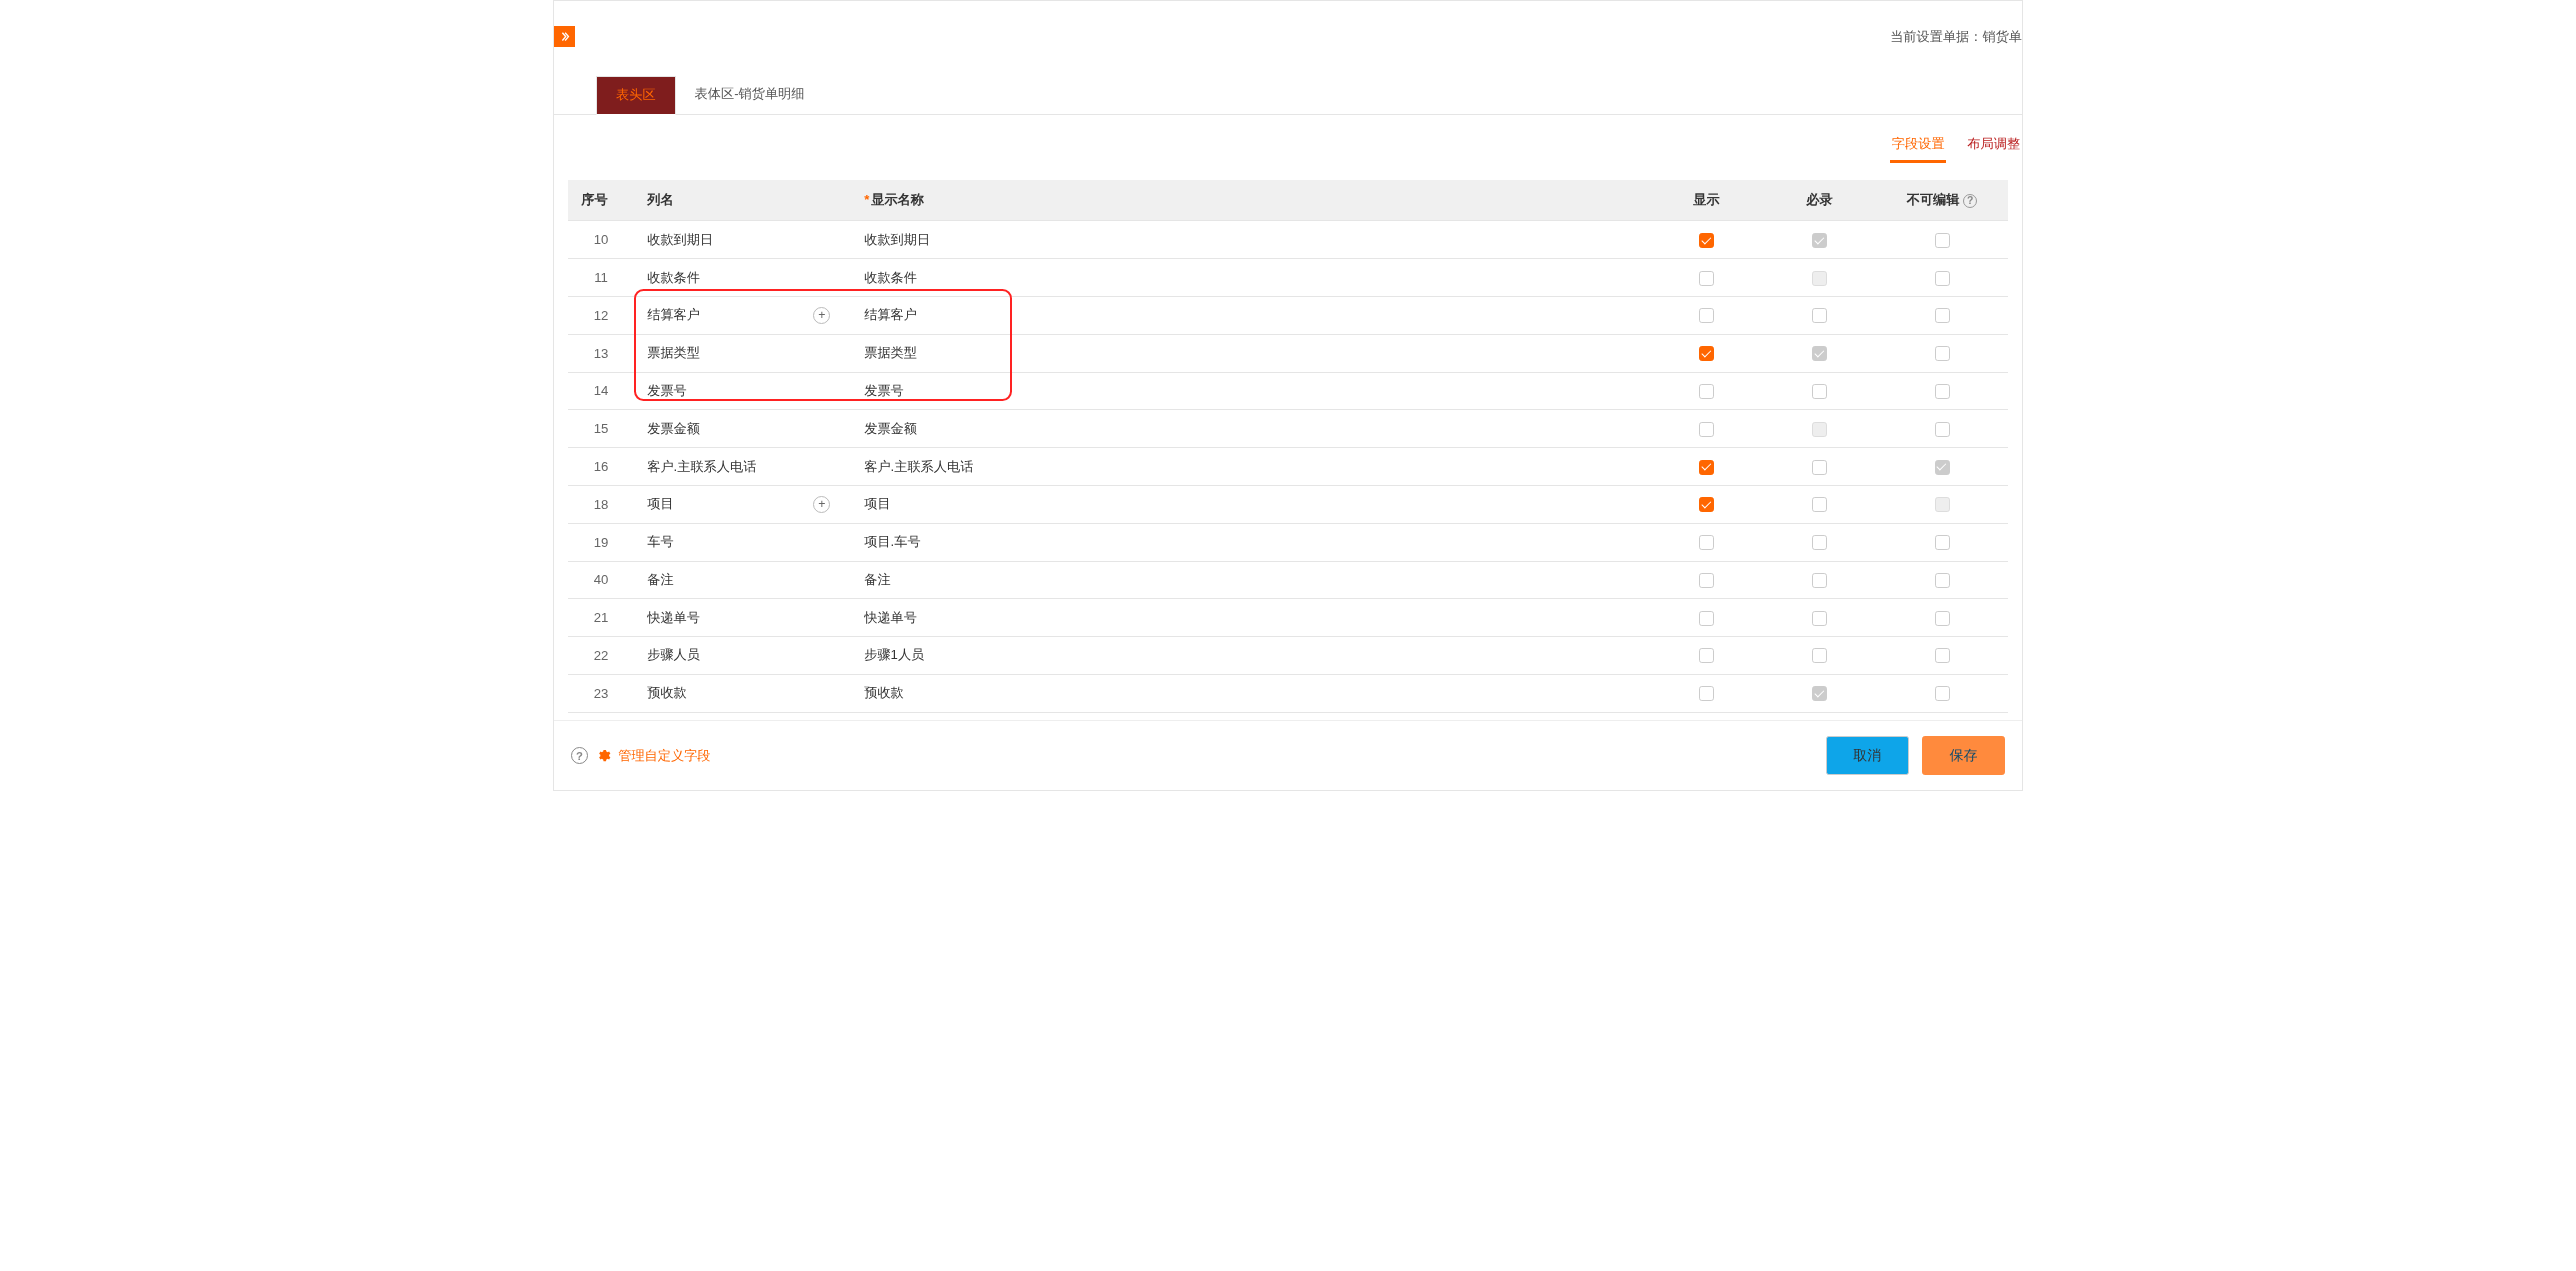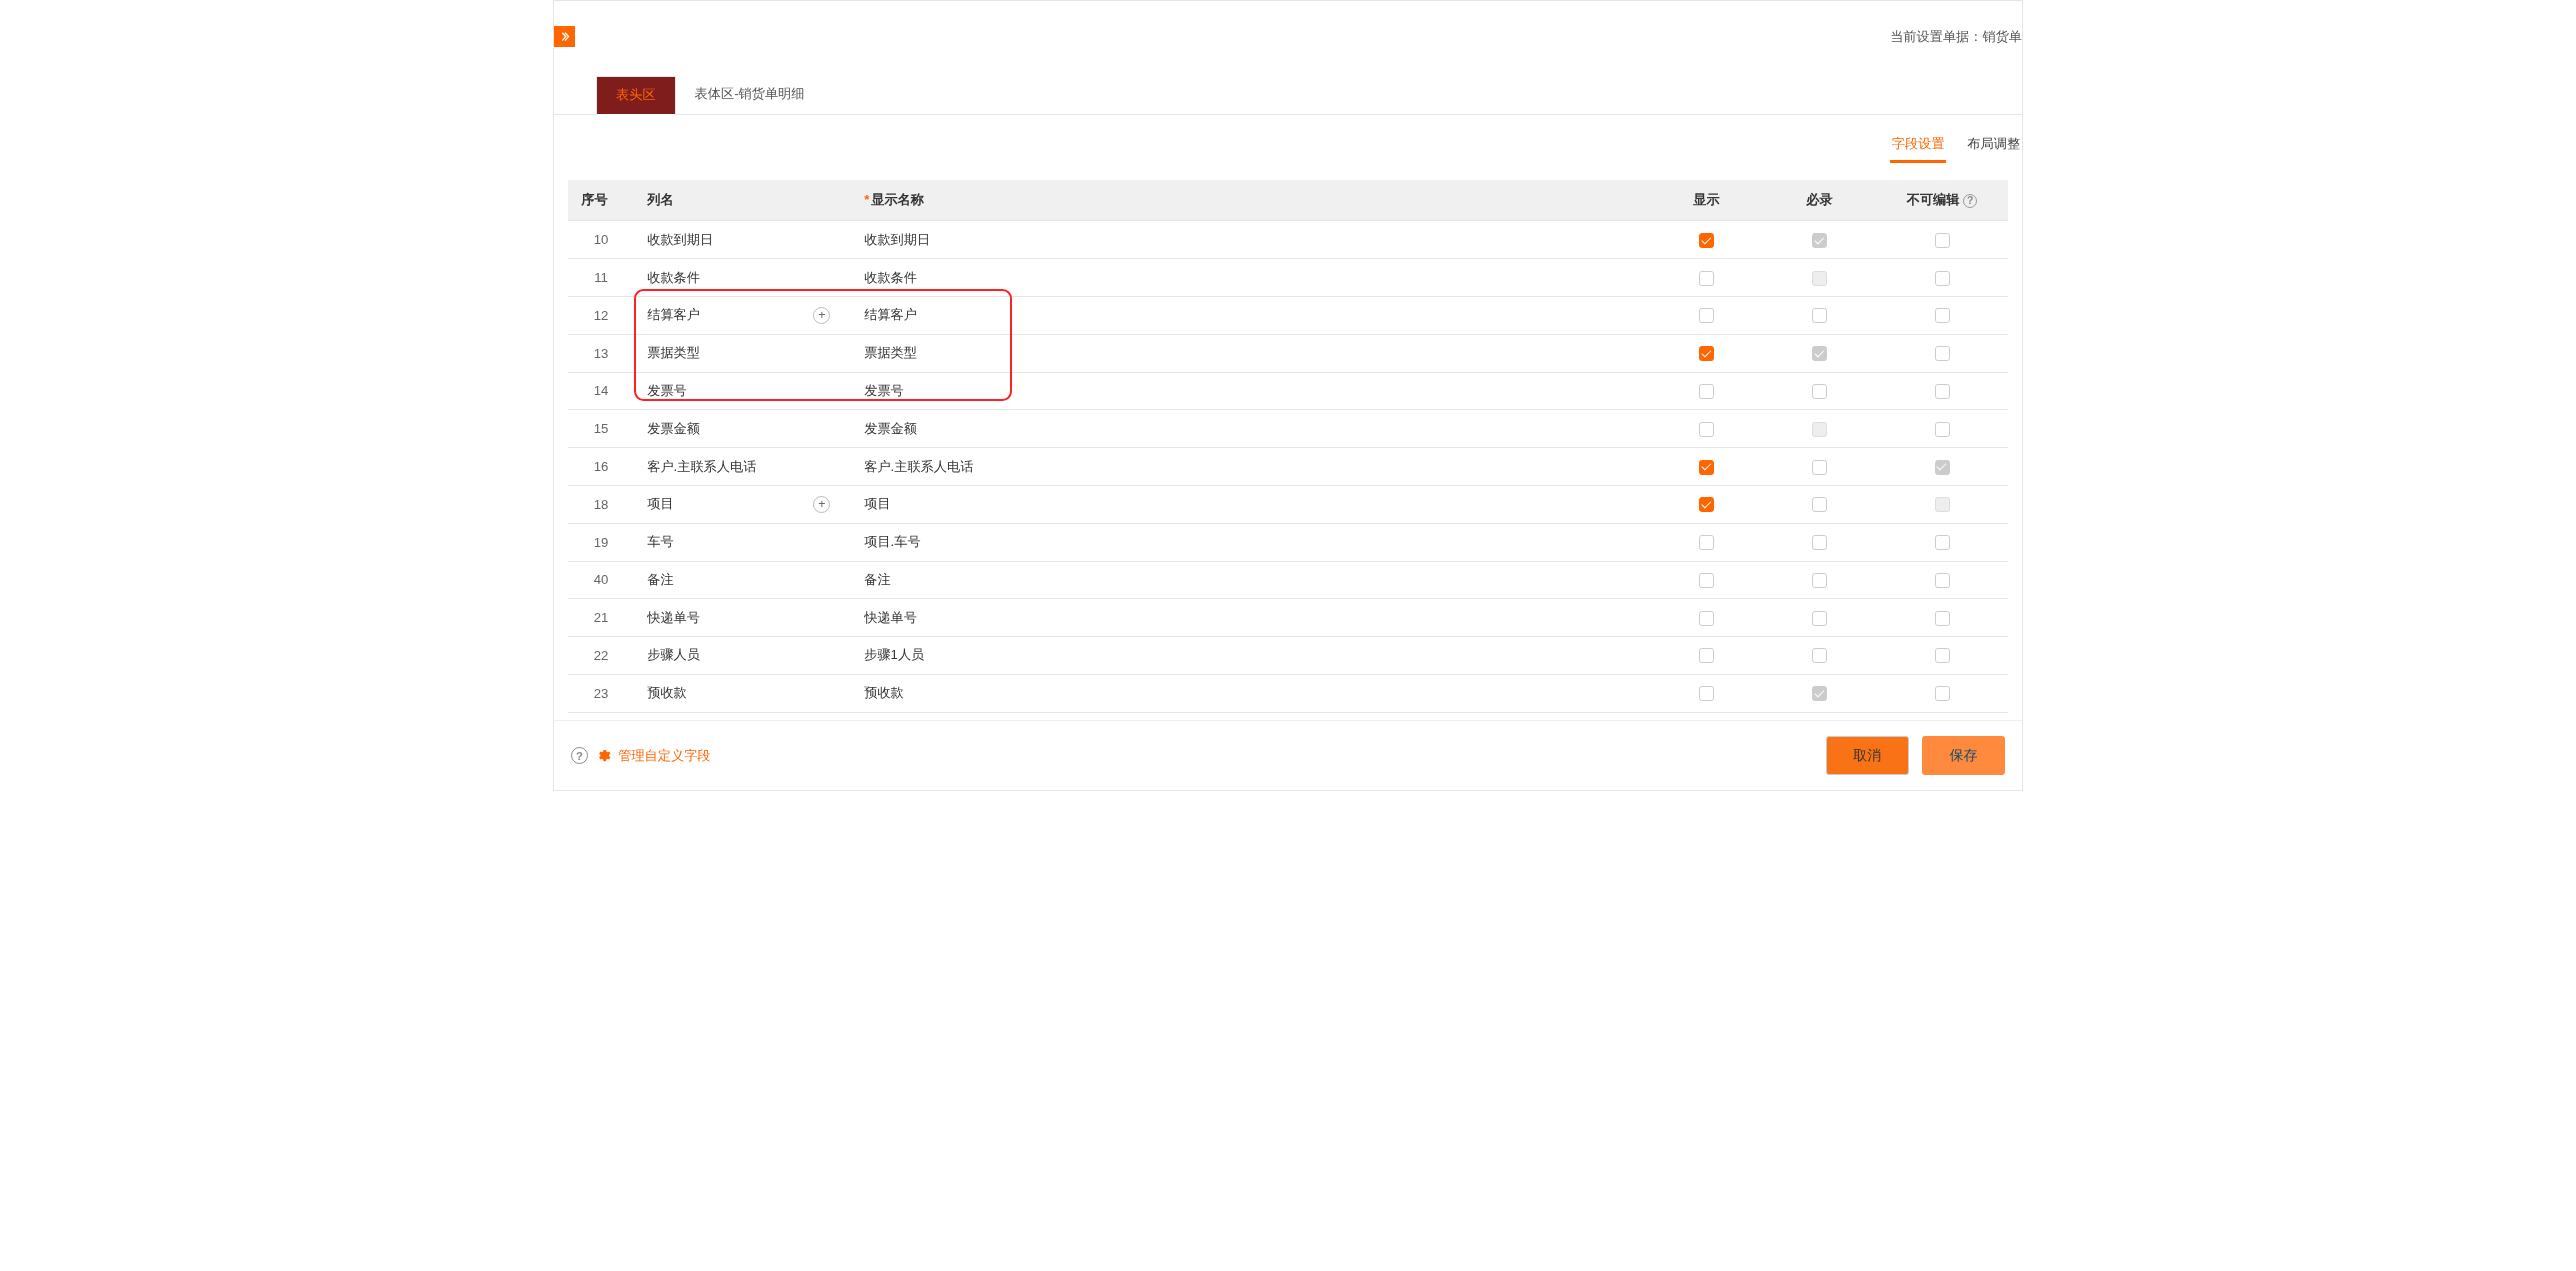--- a/index.html
+++ b/index.html
@@ -6,21 +6,21 @@
 body { font-family: -apple-system, "PingFang SC", "Microsoft YaHei", sans-serif; font-size: 13.2px; color: #333; background: #fff; }
 .page { width: 1470px; border: 0.9px solid #e5e5e5; margin: 0 auto; }
 .header-bar { display: flex; align-items: center; padding: 25px 0; justify-content: space-between; }
 .expand-icon { width: 21px; height: 21px; background: #f60; display: flex; align-items: center; justify-content: center; }
 .expand-icon svg { width: 13.2px; height: 13.2px; }
 .current-doc-label { color: #555; margin-left: 9.4px; }
 .tabs-top { display: flex; border-bottom: 0.9px solid #e5e5e5; margin-top: 3.8px; padding-left: 42px; }
 .tab-top { padding: 9.4px 19px; cursor: pointer; position: relative; color: #555; }
 .tab-top.active { color: #f60; border: 0.9px solid #e5e5e5; border-bottom: 0.9px solid #fff; margin-bottom: -0.9px; background: #7f1d1d; }
 .sub-tabs { display: flex; justify-content: flex-end; margin-top: 17px; gap: 19px; }
-.sub-tab { padding: 3.8px 1.9px 9.4px; cursor: pointer; color: #404040; position: relative; }
+.sub-tab { padding: 3.8px 1.9px 9.4px; cursor: pointer; color: #b91c1c; position: relative; }
 .sub-tab.active { color: #f60; }
 .sub-tab.active::after { content: ""; position: absolute; left: 0; right: 0; bottom: 0; height: 2.8px; background: #f60; }
 .table-wrap { margin: 17px 14px 0; position: relative; }
 table { width: 100%; border-collapse: collapse; }
 thead th { background: #f0f0f0; text-align: left; font-weight: 600; padding: 11.3px 13.2px; border-bottom: 0.9px solid #e5e5e5; }
 thead th.center { text-align: center; }
 tbody td { padding: 9.4px 13.2px; border-bottom: 0.9px solid #e5e5e5; }
 tbody td.num { text-align: center; color: #666; }
 tbody td.center { text-align: center; }
 .req-star { color: #f60; margin-right: 1.9px; }
@@ -40,21 +40,21 @@
 .cbx:disabled:checked { background: #ccc; border-color: #ccc; }
 .cbx:disabled:checked::after { content: ""; position: absolute; left: 3.8px; top: 0.9px; width: 3.8px; height: 7.6px; border: solid #fff; border-width: 0 1.9px 1.9px 0; transform: rotate(45deg); }
 .highlight-box { position: absolute; left: 66px; top: 109px; width: 378px; height: 112px; border: 2.8px solid #f22; border-radius: 9.4px; pointer-events: none; }
 .footer { display: flex; align-items: center; justify-content: space-between; padding: 15px 17px; border-top: 0.9px solid #eee; margin-top: 7.6px; }
 .footer-left { display: flex; align-items: center; gap: 7.6px; }
 .help-icon { width: 17px; height: 17px; border: 1.4px solid #888; border-radius: 50%; display: inline-flex; align-items: center; justify-content: center; color: #888; font-size: 11.3px; font-weight: 600; }
 .gear-icon { color: #f60; display: inline-flex; align-items: center; }
 .custom-link { color: #f60; cursor: pointer; }
 .footer-right { display: flex; gap: 13.2px; }
 .btn { padding: 9.4px 26.5px; border-radius: 2.8px; cursor: pointer; font-size: 14px; }
-.btn-cancel { background: #f97316; border: 0.9px solid #ccc; color: #333; }
+.btn-cancel { background: #0ea5e9; border: 0.9px solid #ccc; color: #333; }
 .btn-save { background: #ff8a3d; border: 0.9px solid #ff8a3d; color: #0c4a6e; }
 .help-dot { width: 14px; height: 14px; border: 0.9px solid #999; border-radius: 50%; display: inline-flex; align-items: center; justify-content: center; color: #888; font-size: 10.4px; margin-left: 3.8px; vertical-align: middle; }
 </style>
 </head>
 <body>
 
 <div class="page">
   <div class="header-bar">
     <span class="expand-icon">
       <svg viewBox="0 0 24 24">

